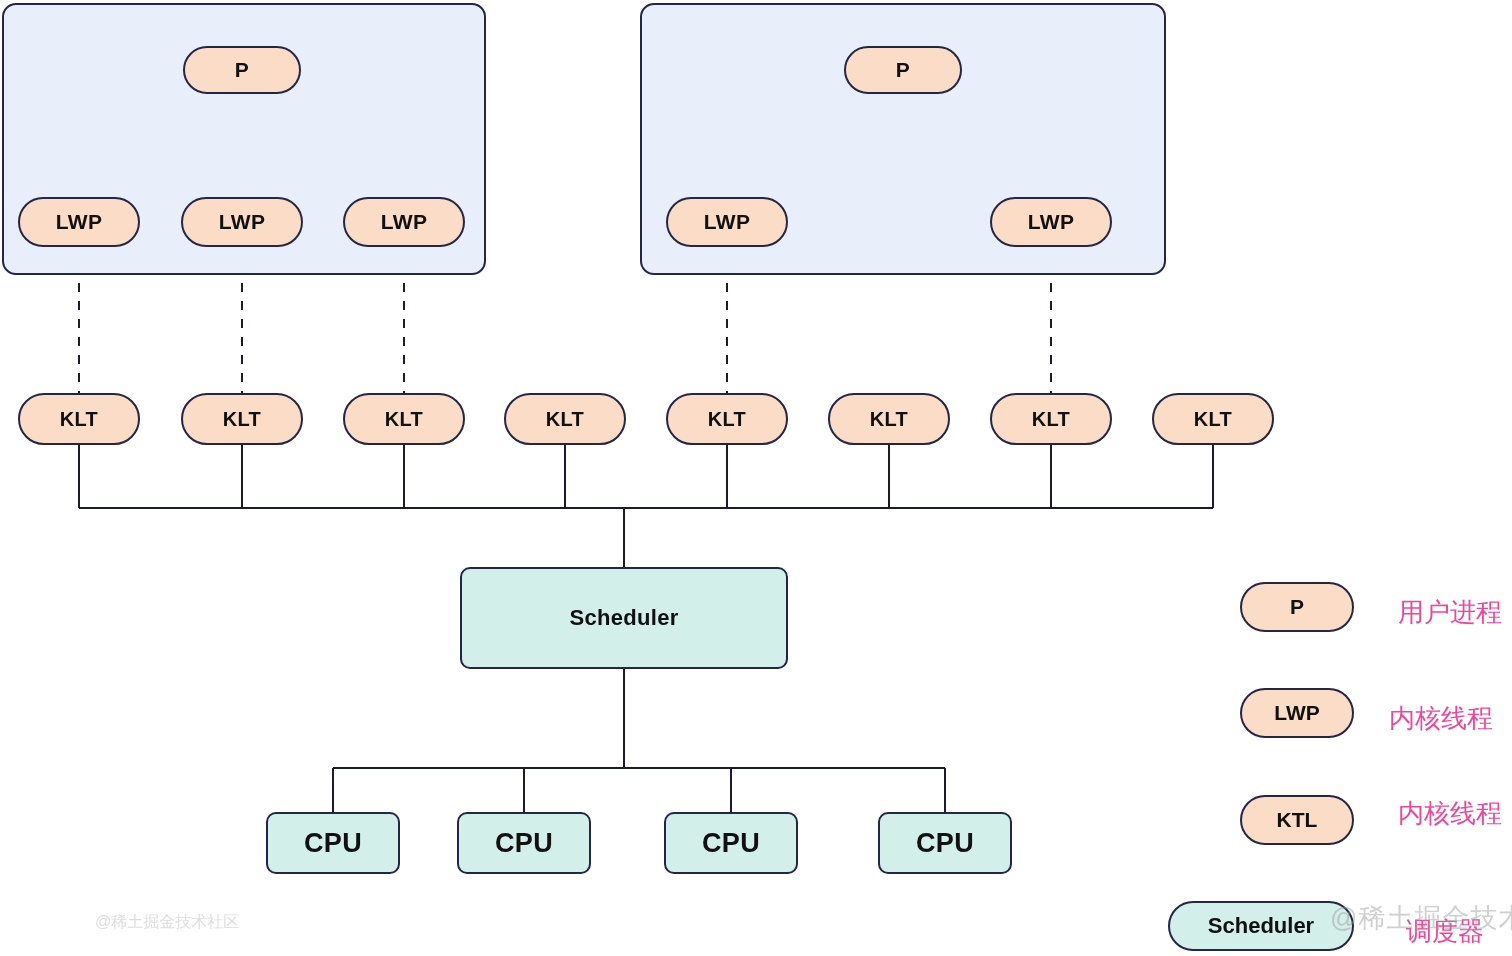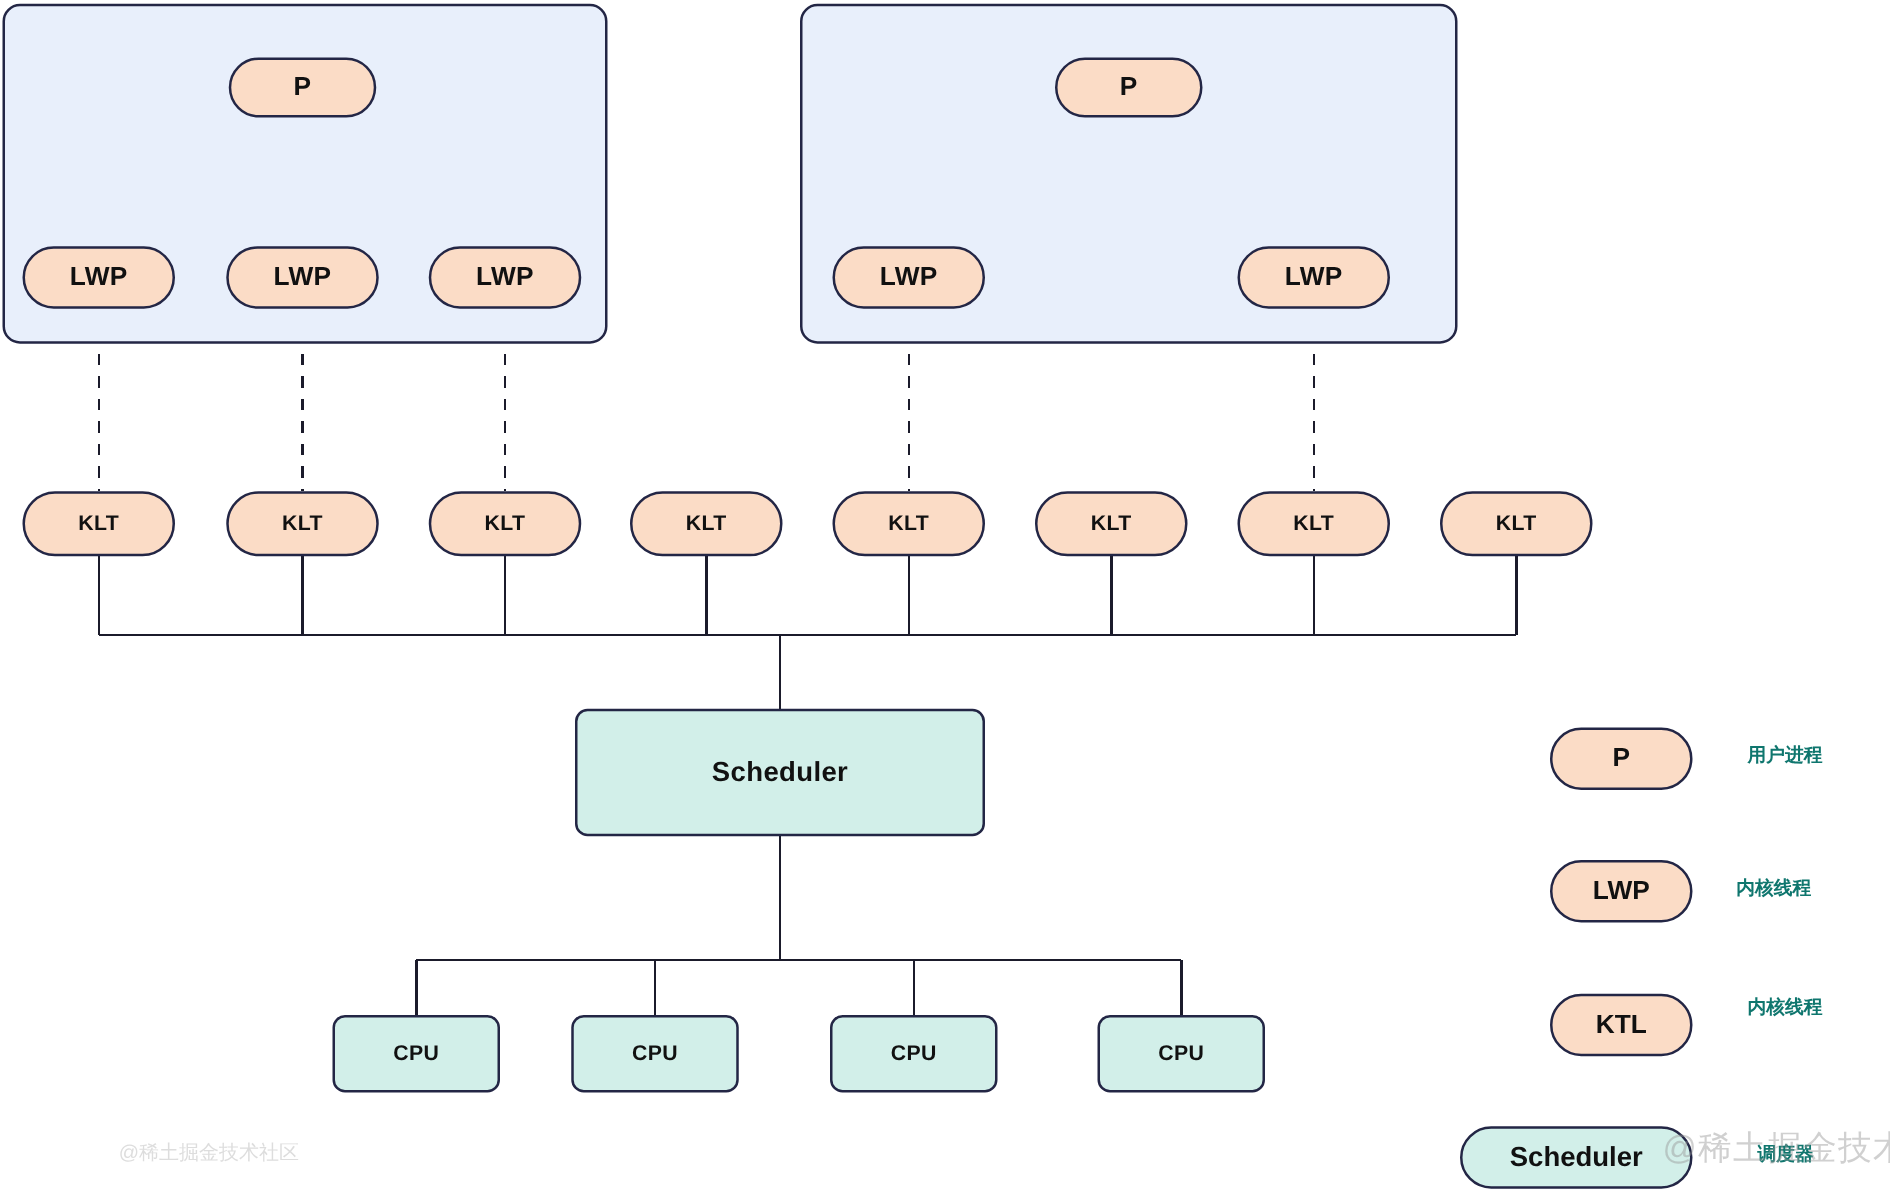--- a/index.html
+++ b/index.html
@@ -42,22 +42,22 @@
   .pill {
     background: #fbdcc6;
     border-radius: 999px;
   }
   .rect-teal {
     background: #d2efe9;
     border-radius: 10px;
   }
   .n-p      { width: 118px; height: 48px; font-size: 21px; }
   .n-lwp    { width: 122px; height: 50px; font-size: 21px; }
-  .n-klt    { width: 122px; height: 52px; font-size: 17px; }
-  .n-cpu    { width: 134px; height: 62px; font-size: 17px; }
+  .n-klt    { width: 122px; height: 52px; font-size: 20px; }
+  .n-cpu    { width: 134px; height: 62px; font-size: 27px; }
   .n-sched  { width: 328px; height: 102px; font-size: 22px; font-weight: 600; }
 
   .legend-pill {
     position: absolute;
     display: flex; align-items: center; justify-content: center;
     background: #fbdcc6;
     border: 2px solid #232645;
     border-radius: 999px;
     font-weight: bold;
     font-size: 21px;
@@ -68,23 +68,23 @@
     display: flex; align-items: center; justify-content: center;
     background: #d2efe9;
     border: 2px solid #232645;
     border-radius: 999px;
     font-weight: bold;
     font-size: 22px;
     color: #111111;
   }
   .legend-label {
     position: absolute;
-    font-size: 15px;
-    font-weight: bold;
-    color: #0f766e;
+    font-size: 26px;
+    font-weight: normal;
+    color: #ec4899;
     white-space: nowrap;
   }
   .watermark {
     position: absolute;
     font-size: 27px;
     color: rgba(150,150,150,0.45);
     white-space: nowrap;
     font-weight: 500;
     letter-spacing: 1px;
     pointer-events: none;

